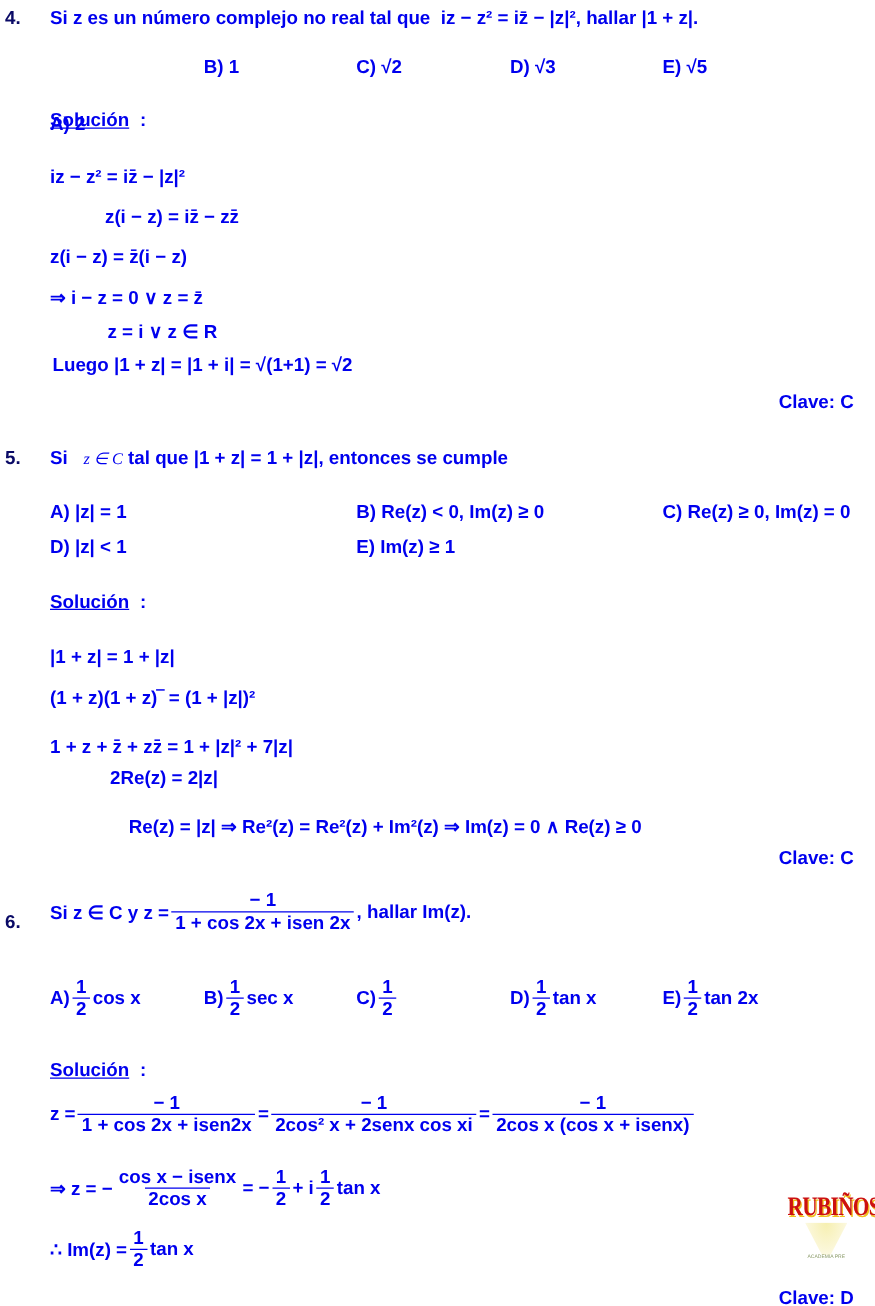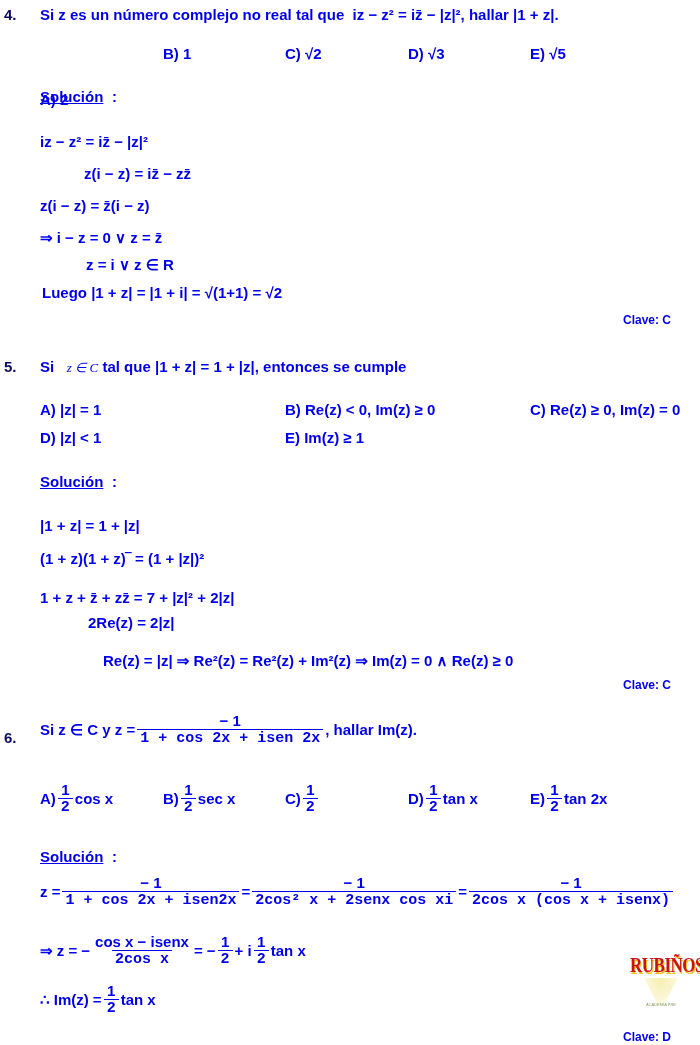--- a/index.html
+++ b/index.html
@@ -5,24 +5,24 @@
   html, body { margin:0; padding:0; background:#ffffff; }
   body { width:700px; height:1045px; position:relative; overflow:hidden;
          font-family:"Liberation Sans", sans-serif; font-weight:bold; color:#0000ee; }
   .abs { position:absolute; white-space:nowrap; }
   .num { color:#0a0a66; font-size:15px; }
   .q { font-size:15px; }
   .opt { font-size:15px; }
   .sol-title { font-size:15px; text-decoration:underline; }
   .sol-title-colon { text-decoration:none; }
   .eq { font-size:15px; }
-  .clave { font-size:12px; }
+  .clave { font-size:15px; }
   .frac { display:inline-flex; flex-direction:column; align-items:center; vertical-align:middle; line-height:1.05; margin:0 2px; }
   .frac .n { padding:0 3px; }
-  .frac .d { border-top:1.5px solid #0000ee; padding:1px 3px 0;font-family:Liberation Mono, monospace; }
+  .frac .d { border-top:1.5px solid #0000ee; padding:1px 3px 0; }
   .logo { position:absolute; left:628px; top:950px; width:66px; height:58px; }
   .logo-text { font-family:"Liberation Serif", serif; font-weight:bold; font-size:17px; color:#cc1111;
                letter-spacing:-0.5px; text-shadow:1px 1px 0 #f0c020; position:absolute; left:2px; top:6px; transform:scaleY(1.25); }
   .logo-fan { position:absolute; left:16px; top:28px; width:34px; height:26px;
               background:radial-gradient(ellipse at 50% 0%, #f6efb0 0%, #fbf7d8 60%, #ffffff 100%);
               clip-path:polygon(0 0,100% 0,60% 100%,40% 100%); }
   .logo-sub { position:absolute; left:18px; top:52px; font-size:4px; color:#889966; font-weight:normal; }
 </style>
 </head>
 <body>
@@ -63,21 +63,21 @@
   <span class="abs opt" style="left:285px;top:401px;">B) Re(z) &lt; 0, Im(z) ≥ 0</span>
   <span class="abs opt" style="left:530px;top:401px;">C) Re(z) ≥ 0, Im(z) = 0</span>
   <span class="abs opt" style="left:40px;top:429px;">D) |z| &lt; 1</span>
   <span class="abs opt" style="left:285px;top:429px;">E)  Im(z) ≥ 1</span>
 
   <span class="abs sol-title" style="left:40px;top:473px;"><span>Solución</span></span>
     <span class="abs eq" style="left:112px;top:473px;">:</span>
 
   <span class="abs eq" style="left:40px;top:517px;">|1 + z| = 1 + |z|</span>
   <span class="abs eq" style="left:40px;top:550px;">(1 + z)(1 + z)‾ = (1 + |z|)²</span>
-  <span class="abs eq" style="left:40px;top:589px;">1 + z + z̄ + zz̄ = 7 + |z|² + 2|z|</span>
+  <span class="abs eq" style="left:40px;top:589px;">1 + z + z̄ + zz̄ = 1 + |z|² + 7|z|</span>
   <span class="abs eq" style="left:88px;top:614px;">2Re(z) = 2|z|</span>
   <span class="abs eq" style="left:103px;top:652px;">Re(z) = |z| ⇒ Re²(z) = Re²(z) + Im²(z) ⇒ Im(z) = 0   ∧   Re(z) ≥ 0</span>
   <span class="abs clave" style="left:623px;top:678px;">Clave: C</span>
 </div>
 
 <div>
   <span class="abs num" style="left:4px;top:729px;">6.</span>
   <span class="abs q" style="left:40px;top:713px;display:flex;align-items:center;">
     <span>Si  z ∈ C  y  z =</span>
     <span class="frac">

